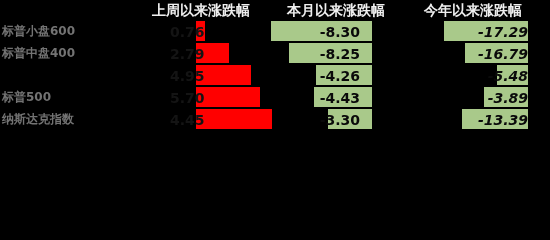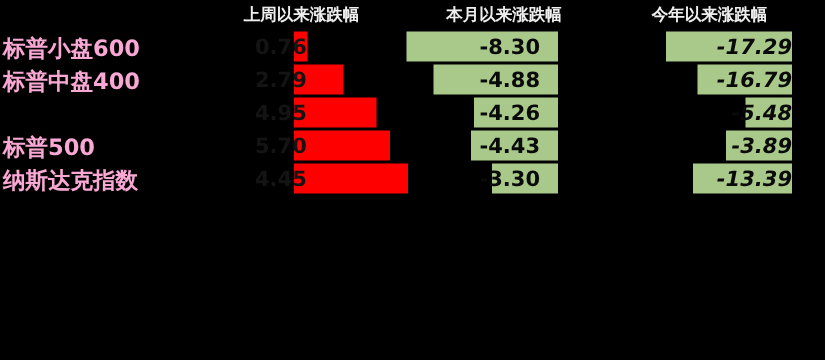--- a/index.html
+++ b/index.html
@@ -19,42 +19,42 @@
     height: 131px;
     position: relative;
   }
   .header-row {
     position: relative;
     height: 20px;
   }
   .hdr {
     position: absolute;
     top: 2px;
-    font-size: 11px;
+    font-size: 14px;
     font-weight: 700;
     color: #efefef;
     letter-spacing: 0px;
     white-space: nowrap;
     text-align: center;
   }
   .hdr-1 { left: 147px; width: 108px; }
   .hdr-2 { left: 282px; width: 108px; }
   .hdr-3 { left: 417px; width: 112px; }
 
   .row {
     position: relative;
     height: 22px;
   }
   .rowlabel {
     position: absolute;
     left: 2px;
     top: 3px;
-    font-size: 15px;
+    font-size: 12px;
     font-weight: 700;
-    color: #f9a8d4;
+    color: #737373;
     white-space: nowrap;
   }
 
   
   .cell {
     position: absolute;
     top: 0px;
     height: 22px;
   }
   .cell-1 { left: 160px; width: 125px; }
@@ -118,21 +118,21 @@
   </div>
 
   <div class="row">
     <div class="rowlabel">标普中盘400</div>
     <div class="cell cell-1">
       <div class="bar bar-pos" style="width:33px;"></div>
       <div class="val val-1">2.79</div>
     </div>
     <div class="cell cell-2">
       <div class="bar bar-neg" style="width:83px;"></div>
-      <div class="val val-2">-4.88</div>
+      <div class="val val-2">-8.25</div>
     </div>
     <div class="cell cell-3">
       <div class="bar bar-neg" style="width:63px;"></div>
       <div class="val val-3">-16.79</div>
     </div>
   </div>
 
   <div class="row">
     <div class="cell cell-1">
       <div class="bar bar-pos" style="width:55px;"></div>

